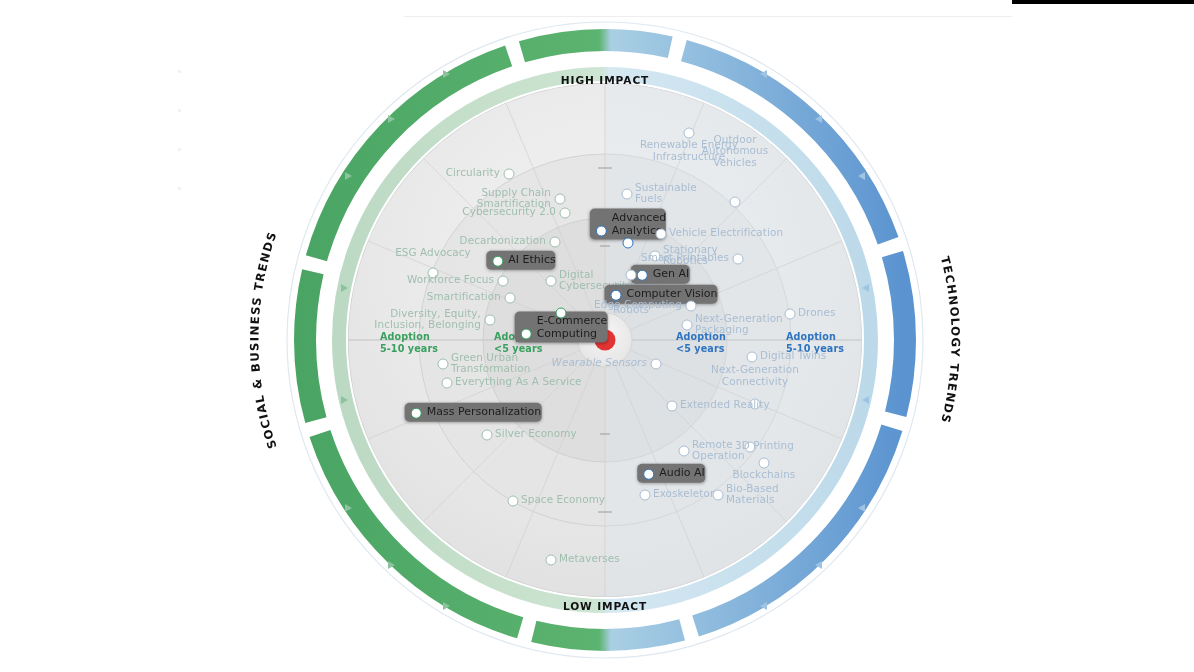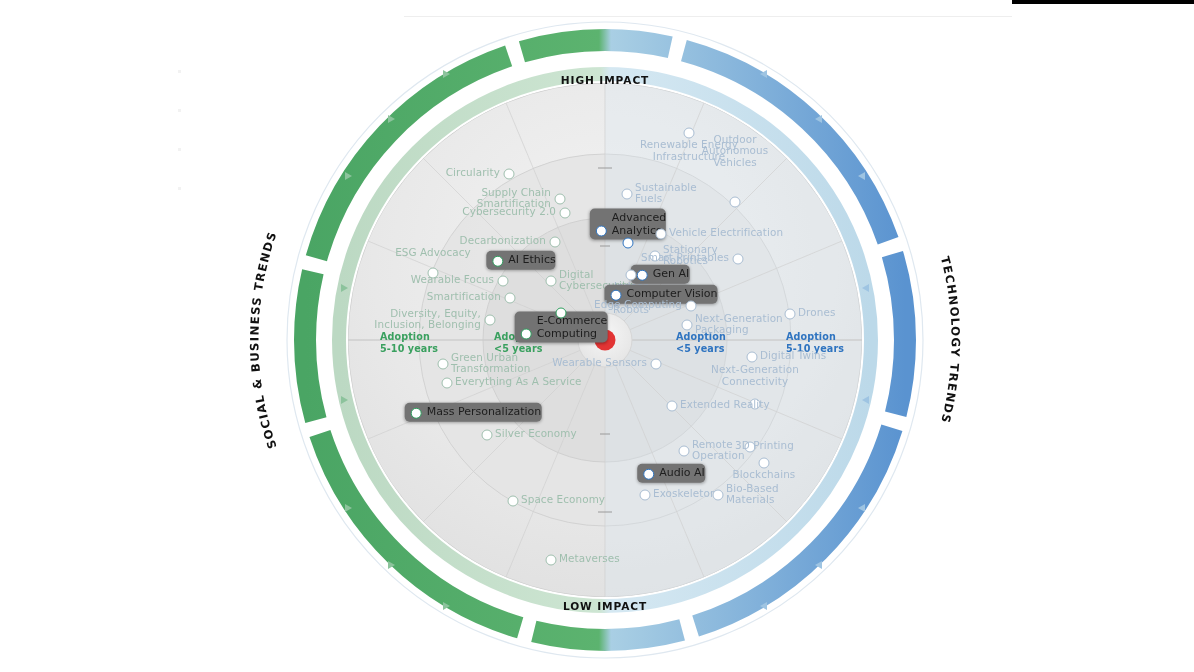--- a/index.html
+++ b/index.html
@@ -202,21 +202,21 @@
       </div>
       <div class="lbl green" style="right: 648px; text-align: right; top: 235.25px;">Decarbonization</div>
       <div class="chip g" style="left: 521px; top: 260px;"><span class="ring-ring"></span><span>AI Ethics</span></div>
       <div class="node" style="left: 433px; top: 273px;">
         <div class="ring-ring" style="color: rgb(159, 191, 174);"></div>
       </div>
       <div class="lbl green" style="left: 433px; transform: translateX(-50%); text-align: center; top: 246.5px;">ESG Advocacy</div>
       <div class="node" style="left: 503px; top: 281px;">
         <div class="ring-ring" style="color: rgb(159, 191, 174);"></div>
       </div>
-      <div class="lbl green" style="right: 700px; text-align: right; top: 274.25px;">Wearable Focus</div>
+      <div class="lbl green" style="right: 700px; text-align: right; top: 274.25px;">Workforce Focus</div>
       <div class="node" style="left: 551px; top: 281px;">
         <div class="ring-ring" style="color: rgb(159, 191, 174);"></div>
       </div>
       <div class="lbl green" style="left: 559px; top: 268.5px;">Digital
 Cybersecurity</div>
       <div class="node" style="left: 510px; top: 298px;">
         <div class="ring-ring" style="color: rgb(159, 191, 174);"></div>
       </div>
       <div class="lbl green" style="right: 693px; text-align: right; top: 291.25px;">Smartification</div>
       <div class="node" style="left: 490px; top: 320px;">
@@ -306,21 +306,21 @@
       </div>
       <div class="lbl blue" style="left: 695px; top: 312.5px;">Next-Generation
 Packaging</div>
       <div class="node" style="left: 752px; top: 357px;">
         <div class="ring-ring" style="color: rgb(169, 189, 210);"></div>
       </div>
       <div class="lbl blue" style="left: 760px; top: 350.25px;">Digital Twins</div>
       <div class="node" style="left: 656px; top: 364px;">
         <div class="ring-ring" style="color: rgb(169, 189, 210);"></div>
       </div>
-      <div class="lbl blue" style="right: 547px; text-align: center; top: 357.25px;">Wearable Sensors</div>
+      <div class="lbl blue" style="right: 547px; text-align: center; top: 357.25px; font-style: italic;">Wearable Sensors</div>
       <div class="node" style="left: 755px; top: 404px;">
         <div class="ring-ring" style="color: rgb(169, 189, 210);"></div>
       </div>
       <div class="lbl blue" style="left: 755px; transform: translateX(-50%); text-align: center; top: 364px;">Next-Generation
 Connectivity</div>
       <div class="node" style="left: 672px; top: 406px;">
         <div class="ring-ring" style="color: rgb(169, 189, 210);"></div>
       </div>
       <div class="lbl blue" style="left: 680px; top: 399.25px;">Extended Reality</div>
       <div class="node" style="left: 684px; top: 451px;">

